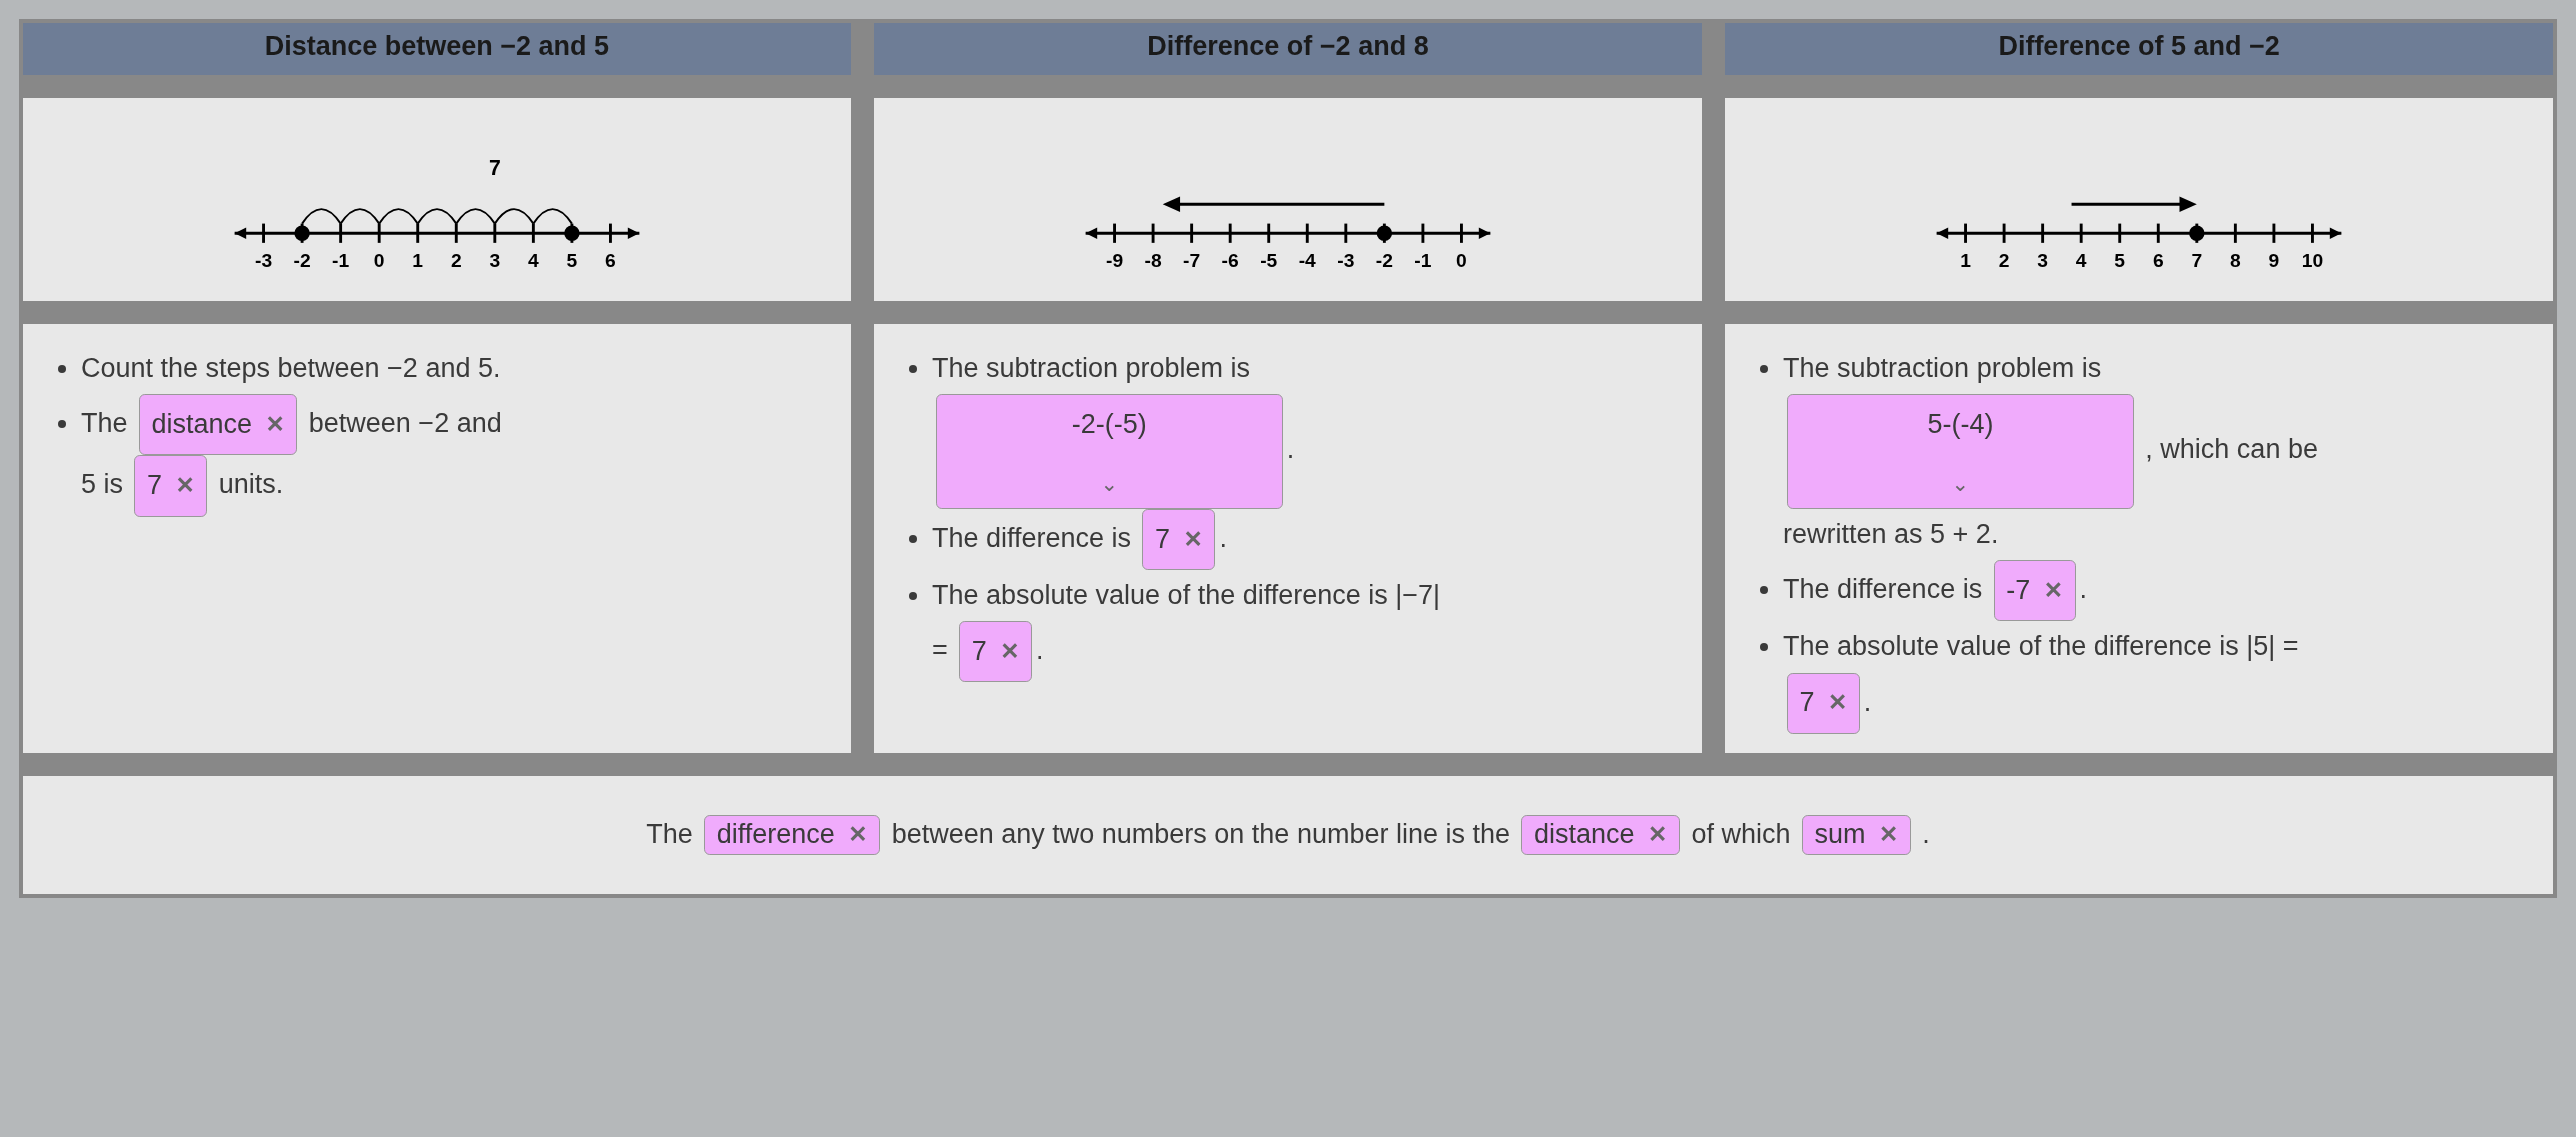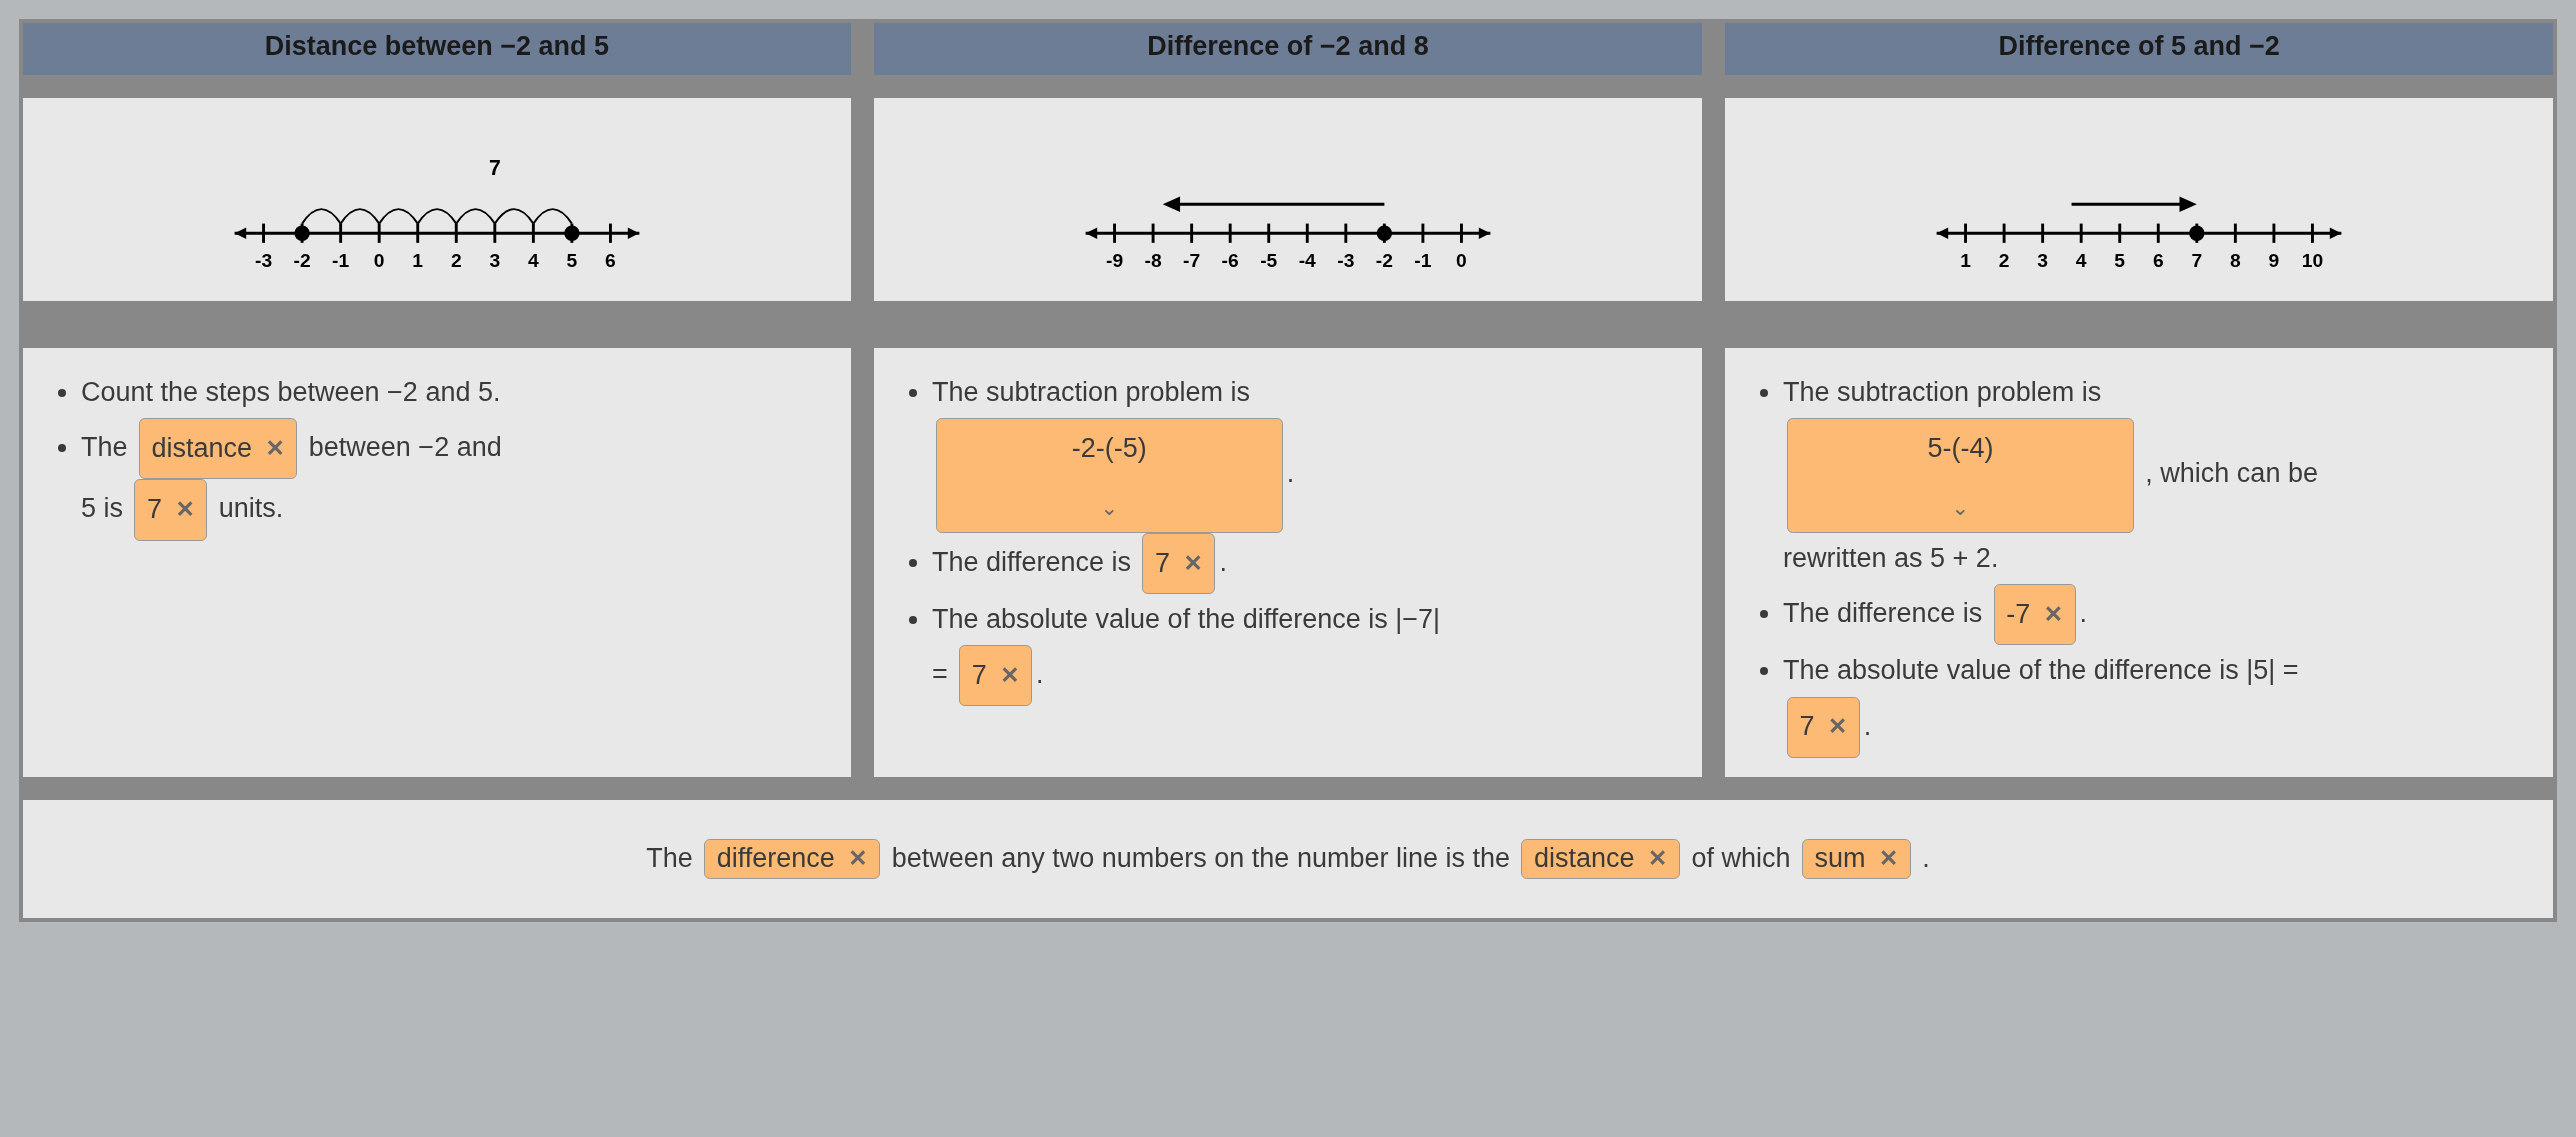--- a/index.html
+++ b/index.html
@@ -22,38 +22,37 @@
     background: #6e7d96;
     color: #1a1a1a;
     font-weight: bold;
     text-align: center;
     padding: 7.7px 0 13.5px 0;
     font-size: 27px;
   }
   .cell {
     background: #e8e8e8;
     padding: 19px;
-    margin-top: 24px;
   }
   .diagram-cell {
     background: #e8e8e8;
     display: flex;
     align-items: center;
     justify-content: center;
     padding: 29px 9.6px;
   }
   ul { margin: 0; padding-left: 39px; list-style: disc; }
   li { line-height: 1.9; }
   .ans {
     display: inline-flex;
     align-items: center;
     border: 1.9px solid #999;
     border-radius: 5.8px;
     padding: 3.9px 11.6px;
-    background: #fdba74;
+    background: #f0abfc;
     margin: 0 3.9px;
     gap: 13.5px;
     vertical-align: middle;
   }
   .close-icon {
     font-weight: bold;
     color: #666;
     font-size: 23px;
   }
   .chev-icon {

